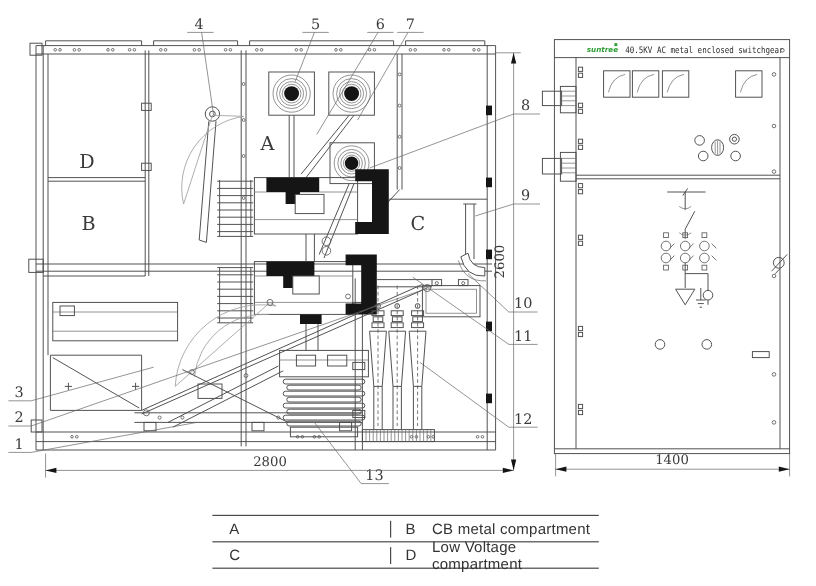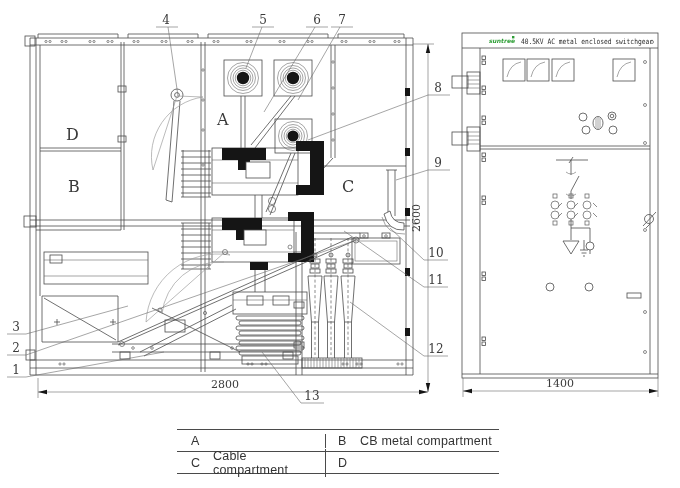--- a/index.html
+++ b/index.html
@@ -439,21 +439,21 @@
       <span class="key">A</span>
     </div>
     <div class="cell c2">
       <span class="key">B</span>
       <span>CB metal compartment</span>
     </div>
   </div>
   <div class="row">
     <div class="cell c1">
       <span class="key">C</span>
-      <span>Cable compartment</span>
     </div>
     <div class="cell c2">
       <span class="key">D</span>
+      <span>Low Voltage compartment</span>
     </div>
   </div>
 </div>
 
 </div>
 
 </body></html>

